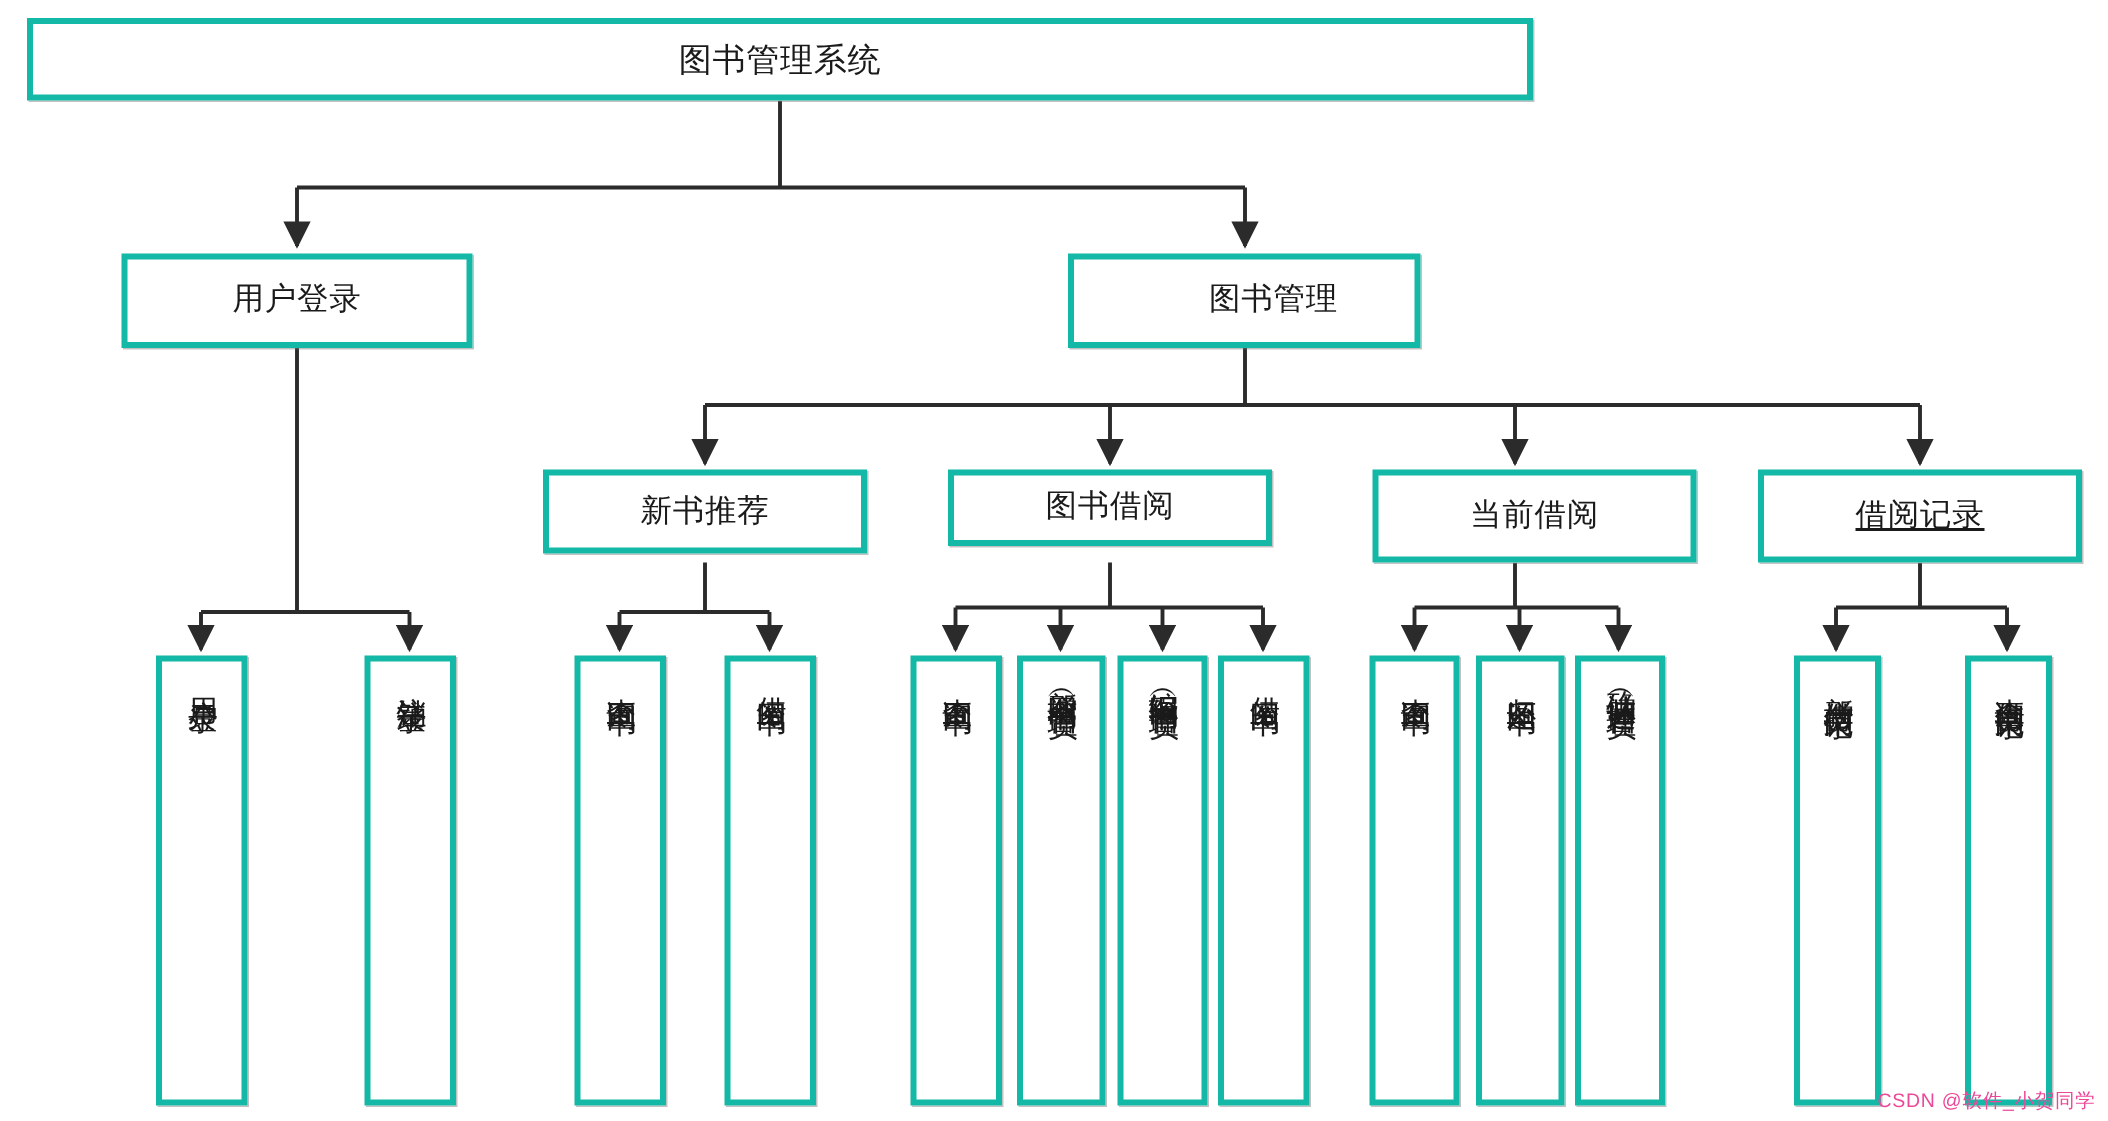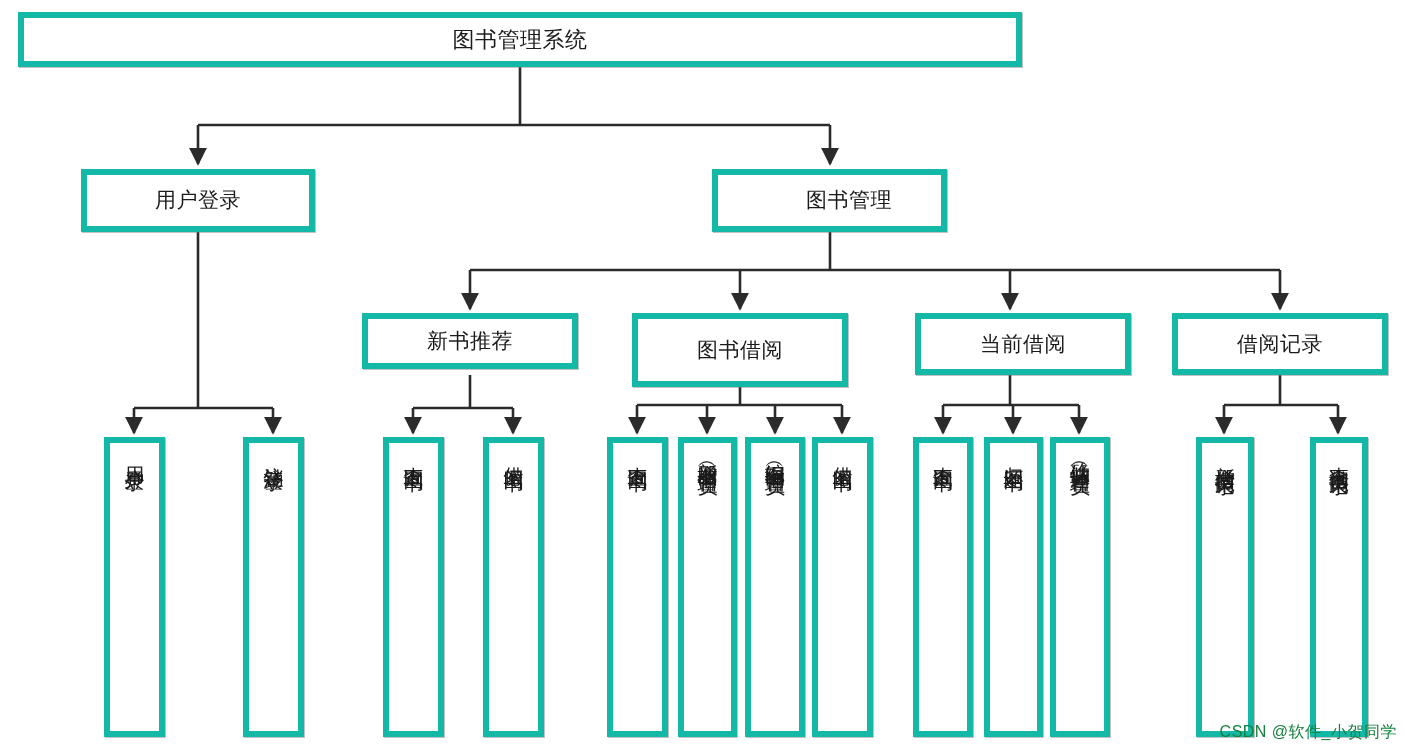--- a/index.html
+++ b/index.html
@@ -22,21 +22,21 @@
     left: 0;
     top: 0;
     width: 1405px;
     height: 747px;
     pointer-events: none;
   }
   .node {
     position: absolute;
     box-sizing: border-box;
     background: #ffffff;
-    border: 6px solid #14b8a6;
+    border: 4px solid #14b8a6;
     display: flex;
     align-items: center;
     justify-content: center;
     color: #1a1a1a;
     box-shadow: 1px 1px 0 rgba(120,120,120,0.45);
   }
   .node .label {
     display: block;
     text-align: center;
     line-height: 1.18;
@@ -64,22 +64,22 @@
     margin: 0 auto;
     padding-top: 6px;
   }
   .node.v.tall .label {
     padding-top: 2px;
   }
   .watermark {
     position: absolute;
     right: 8px;
     bottom: 4px;
-    font-size: 16px;
-    color: #15803d;
+    font-size: 13px;
+    color: #ec4899;
     white-space: nowrap;
     letter-spacing: 0.5px;
   }
 </style>
 </head>
 <body>
 
 <div id="canvas">
 
   <svg class="connectors" viewBox="0 0 1405 747" xmlns="http://www.w3.org/2000/svg">
@@ -139,27 +139,27 @@
   <div class="node h" style="left:81px; top:169px; width:234px; height:63px;">
     <span class="label">用户登录</span>
   </div>
   <div class="node h" style="left:712px; top:169px; width:235px; height:63px;padding-left:39px;">
     <span class="label">图书管理</span>
   </div>
 
   <div class="node h" style="left:362px; top:313px; width:216px; height:56px;">
     <span class="label">新书推荐</span>
   </div>
-  <div class="node h" style="left:632px; top:313px; width:216px; height:74px;">
+  <div class="node h" style="left:632px; top:313px; width:216px; height:51px;">
     <span class="label">图书借阅</span>
   </div>
   <div class="node h" style="left:902px; top:313px; width:216px; height:62px;margin-left:13px;">
     <span class="label">当前借阅</span>
   </div>
-  <div class="node h" style="left:1172px; top:313px; width:216px; height:62px;">
+  <div class="node h" style="left:1172px; top:313px; width:216px; height:62px;text-decoration:underline;">
     <span class="label">借阅记录</span>
   </div>
 
   <div class="node v" style="left:104px; top:437px; width:61px; height:300px;">
     <span class="label">用户登录</span>
   </div>
   <div class="node v" style="left:243px; top:437px; width:61px; height:300px;">
     <span class="label">注销登录</span>
   </div>
 

